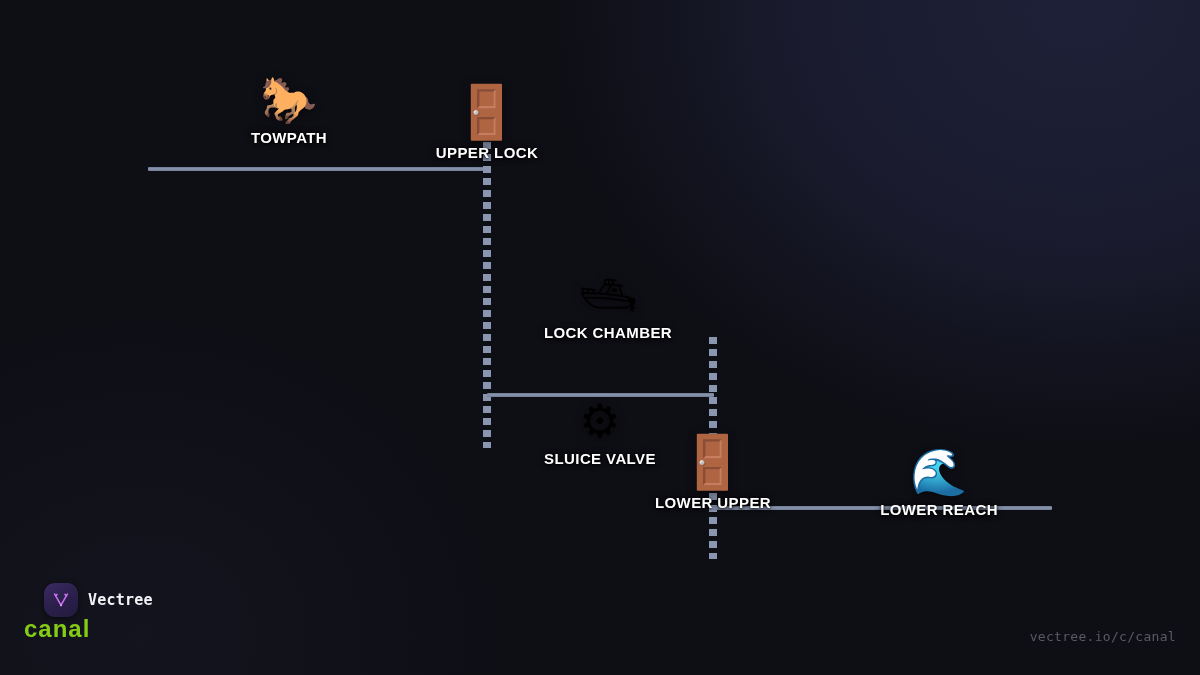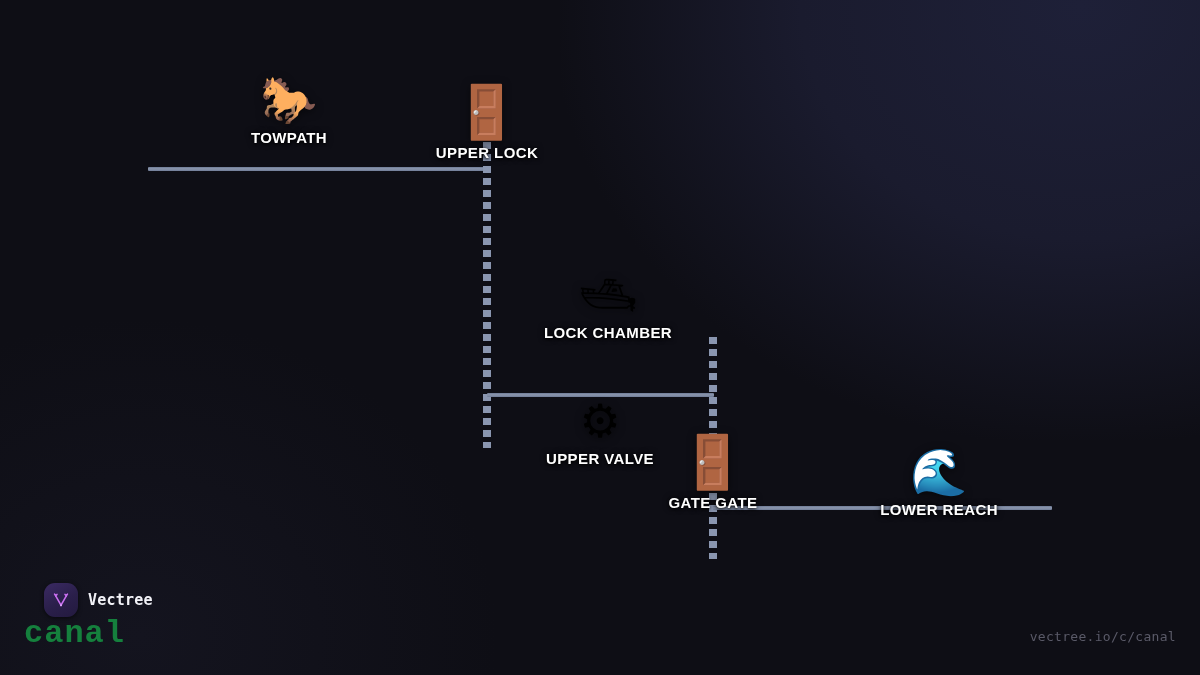--- a/index.html
+++ b/index.html
@@ -59,22 +59,22 @@
   #brand-badge {
     width:34px; height:34px; border-radius:11px;
     background:linear-gradient(150deg,#3b2a63 0%,#2a1f4a 55%,#231a3f 100%);
     display:flex; align-items:center; justify-content:center;
     box-shadow:0 1px 4px rgba(0,0,0,.6);
   }
   #brand-name { font-size:15px; font-weight:bold; color:#f2f2f7;
     font-family:"DejaVu Sans Mono","Liberation Mono",monospace; letter-spacing:.2px; }
   #page-title {
     position:absolute; left:24px; top:50px;
-    font-family:Liberation Mono, monospace;
-    font-size:32px; font-weight:bold; color:#15803d; letter-spacing:1px;
+    font-family:Liberation Sans, sans-serif;
+    font-size:24px; font-weight:bold; color:#84cc16; letter-spacing:1px;
   }
   #page-url {
     position:absolute; right:24px; bottom:31px;
     font-family:"DejaVu Sans Mono","Liberation Mono",monospace;
     font-size:13px; color:#5a5a68; letter-spacing:.3px;
   }
 </style>
 </head>
 <body>
 
@@ -94,25 +94,25 @@
     <div class="node" style="left: 487px; top: 122px;">
       <span class="glyph door">🚪</span>
       <span class="nlabel">UPPER LOCK</span>
     </div>
     <div class="node" style="left: 600px; top: 305px; margin-left: 8px;">
       <span class="glyph">🛥</span>
       <span class="nlabel">LOCK CHAMBER</span>
     </div>
     <div class="node" style="left: 600px; top: 431px;">
       <span class="glyph gear">⚙</span>
-      <span class="nlabel">UPPER VALVE</span>
+      <span class="nlabel">SLUICE VALVE</span>
     </div>
     <div class="node" style="left: 713px; top: 472px;">
       <span class="glyph door">🚪</span>
-      <span class="nlabel">GATE GATE</span>
+      <span class="nlabel">LOWER UPPER</span>
     </div>
     <div class="node" style="left: 939px; top: 482px;">
       <span class="glyph">🌊</span>
       <span class="nlabel">LOWER REACH</span>
     </div>
   </div>
 
 <div id="footer">
   <div id="brand">
     <div id="brand-badge">

